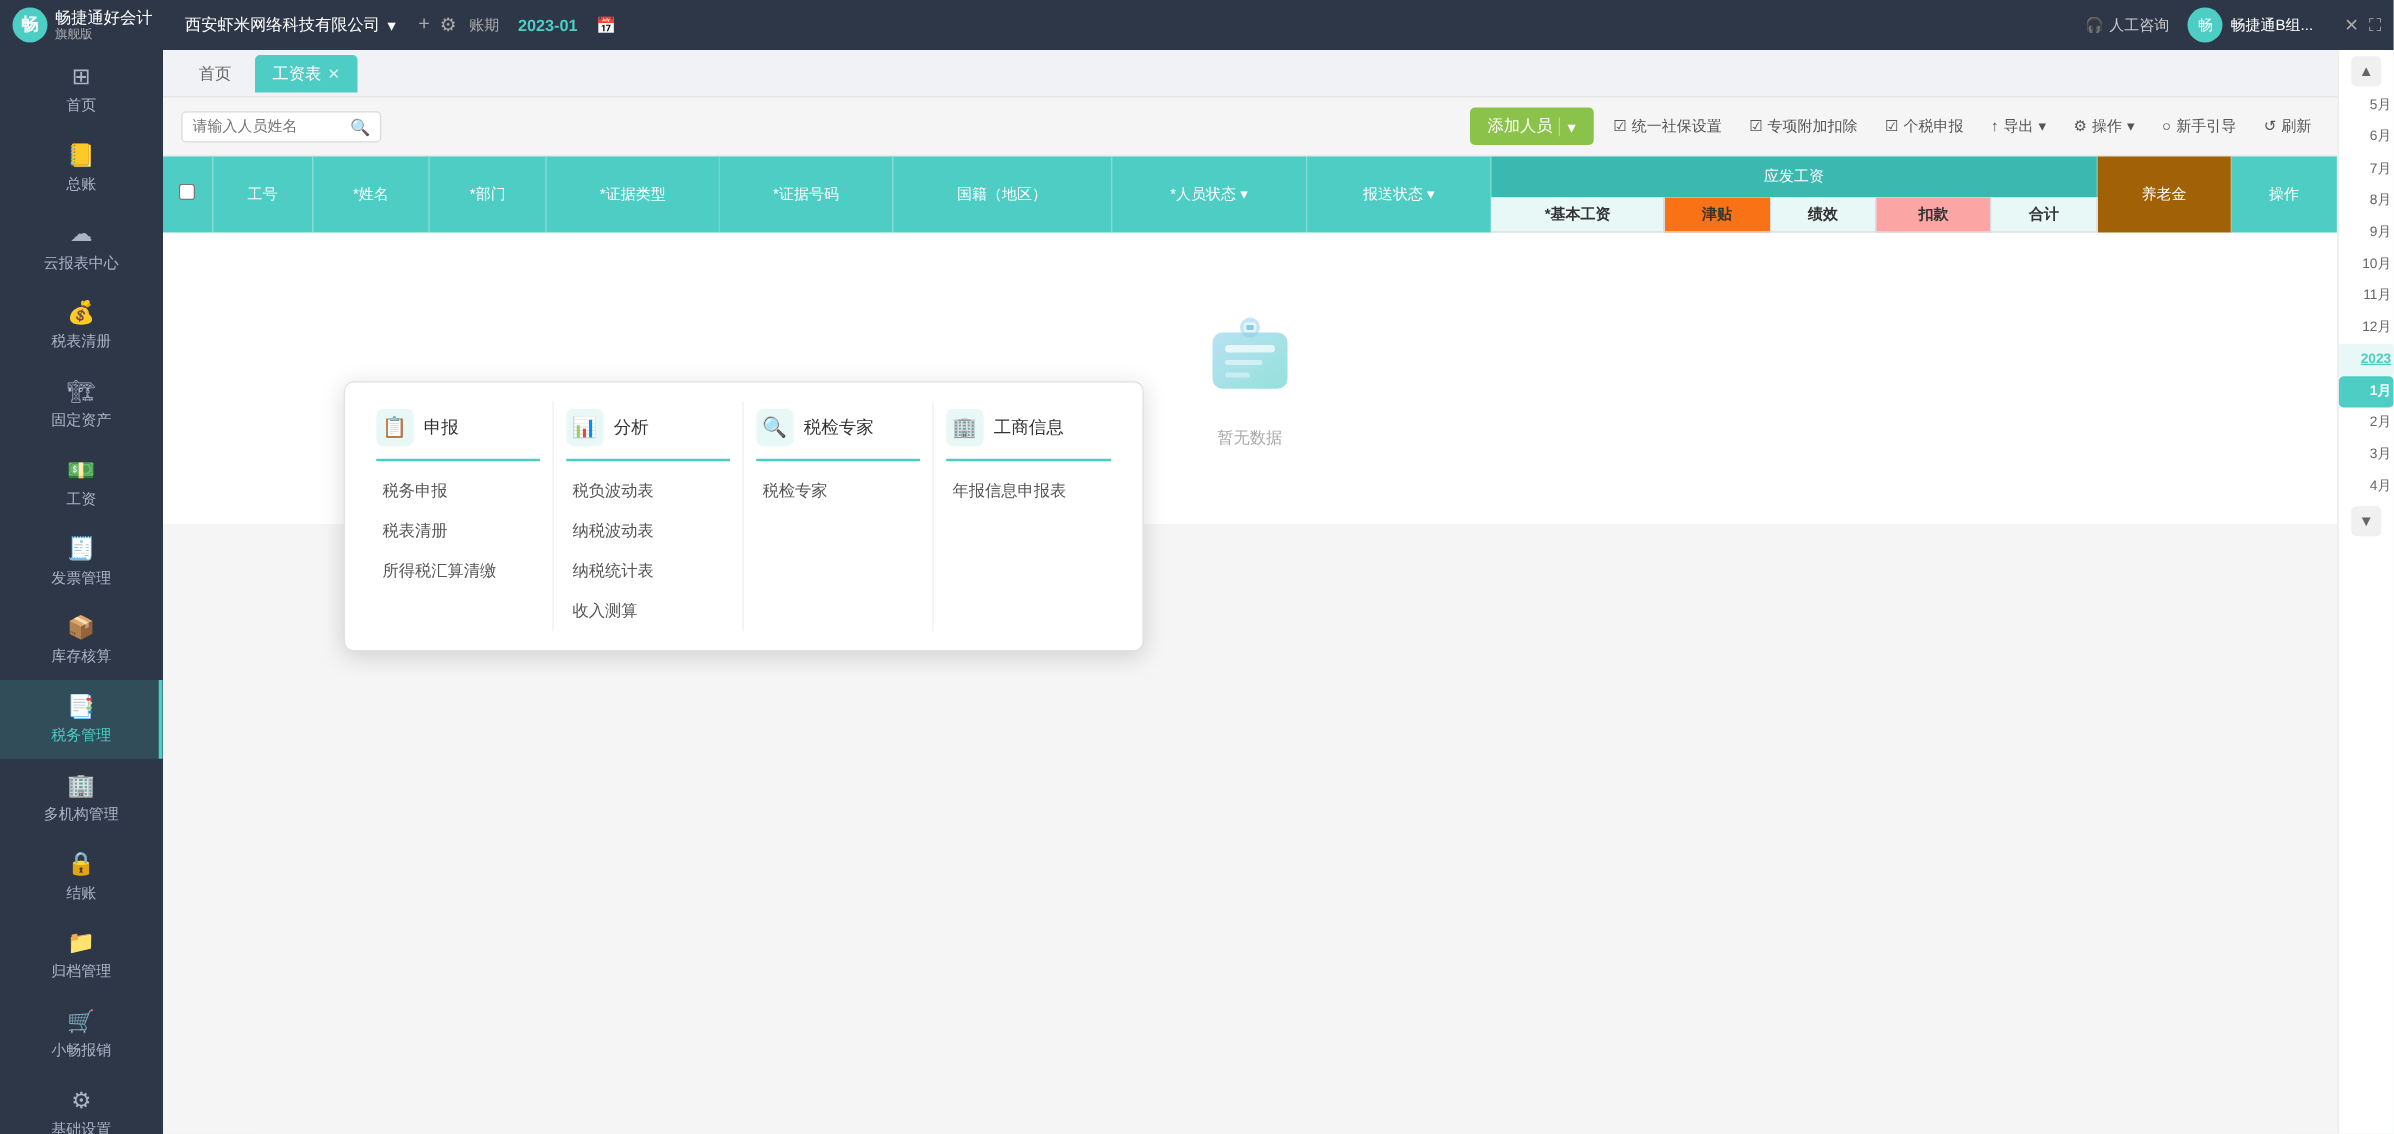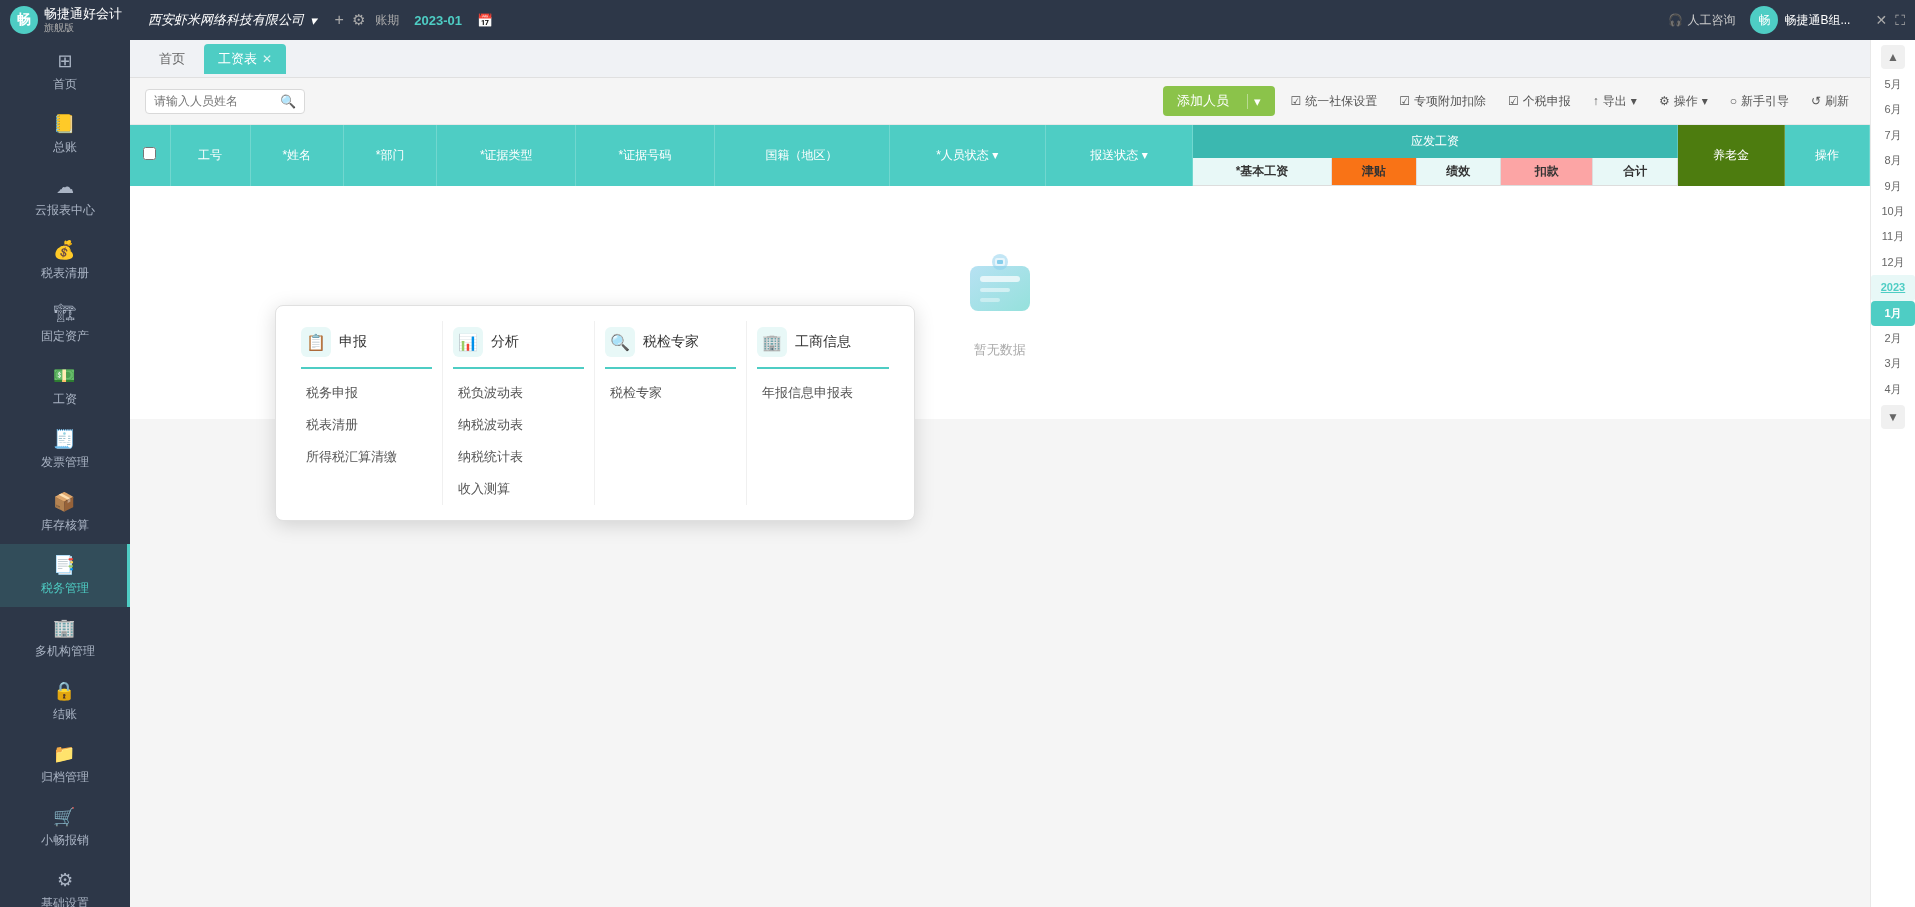--- a/index.html
+++ b/index.html
@@ -31,21 +31,20 @@
       font-size: 14px; color: #fff; font-weight: bold;
     }
     .logo-text { font-size: 13px; color: #fff; line-height: 1.2; }
     .logo-text small { display: block; font-size: 10px; color: #aaa; }
 
     .company-selector {
       display: flex; align-items: center; gap: 6px;
       color: #fff; font-size: 13px; cursor: pointer;
       padding: 4px 8px;
       border-radius: 4px;
-      font-style: italic;
     }
 
     .header-middle { display: flex; align-items: center; gap: 15px; margin-left: 10px; }
 
     .header-right { margin-left: auto; display: flex; align-items: center; gap: 15px; }
     .header-right .btn-service { color: #ccc; font-size: 12px; cursor: pointer; display: flex; align-items: center; gap: 4px; }
     .user-avatar { width: 28px; height: 28px; background: #4ecdc4; border-radius: 50%; display: flex; align-items: center; justify-content: center; color: #fff; font-size: 12px; }
     .user-name { color: #fff; font-size: 12px; cursor: pointer; }
 
     
@@ -131,21 +130,21 @@
     }
     .toolbar-right { margin-left: auto; display: flex; align-items: center; gap: 10px; }
     .btn-add {
       background: #8bc34a;
       color: #fff;
       border: none;
       border-radius: 4px;
       padding: 6px 14px;
       cursor: pointer;
       font-size: 13px;
-      display: flex; align-items: center; gap: 16px;
+      display: flex; align-items: center; gap: 3px;
     }
     .btn-action {
       color: #555;
       font-size: 12px;
       cursor: pointer;
       display: flex; align-items: center; gap: 4px;
       padding: 4px 6px;
     }
 
     
@@ -253,21 +252,21 @@
       border-left: 1px solid #e8e8e8;
       display: flex;
       flex-direction: column;
       align-items: center;
       padding: 5px 0;
       overflow-y: auto;
       font-size: 11px;
     }
     .rs-month {
       padding: 5px 2px;
-      text-align: center;
+      text-align: right;
       cursor: pointer;
       color: #666;
       font-size: 11px;
       width: 100%;
       line-height: 1.4;
     }
     .rs-month.active { color: #fff; background: #4ecdc4; border-radius: 4px; font-weight: bold; }
     .rs-month.year-label { color: #4ecdc4; font-size: 11px; font-weight: bold; background: #e8f8f7; border-radius: 3px; text-decoration: underline; }
     .rs-arrow { width: 24px; height: 24px; background: #f0f0f0; border-radius: 4px; display: flex; align-items: center; justify-content: center; cursor: pointer; color: #666; font-size: 12px; }
 
@@ -469,21 +468,21 @@
             </th>
             <th class="col-num" rowspan="2">工号</th>
             <th rowspan="2">*姓名</th>
             <th rowspan="2">*部门</th>
             <th rowspan="2">*证据类型</th>
             <th rowspan="2">*证据号码</th>
             <th rowspan="2">国籍（地区）</th>
             <th rowspan="2">*人员状态 ▾</th>
             <th rowspan="2">报送状态 ▾</th>
             <th colspan="5" style="background:#3bb8b0;">应发工资</th>
-            <th rowspan="2" style="background:#4d7c0f;">养老金</th>
+            <th rowspan="2" style="background:#a16207;">养老金</th>
             <th rowspan="2">操作</th>
           </tr>
           <tr class="sub-header" style="background:#e8f8f7;">
             <th style="background:#e8f8f7;color:#333;font-size:12px;padding:5px 10px;border-right:1px solid #ddd;border-bottom:1px solid #ddd;">*基本工资</th>
             <th style="background:#f97316;color:#333;font-size:12px;padding:5px 10px;border-right:1px solid #ddd;border-bottom:1px solid #ddd;">津贴</th>
             <th style="background:#e8f8f7;color:#333;font-size:12px;padding:5px 10px;border-right:1px solid #ddd;border-bottom:1px solid #ddd;">绩效</th>
             <th style="background:#fca5a5;color:#333;font-size:12px;padding:5px 12px;border-right:1px solid #ddd;border-bottom:1px solid #ddd;">扣款</th>
             <th style="background:#e8f8f7;color:#333;font-size:12px;padding:5px 10px;border-right:1px solid #ddd;border-bottom:1px solid #ddd;">合计</th>
           </tr>
         </thead>

